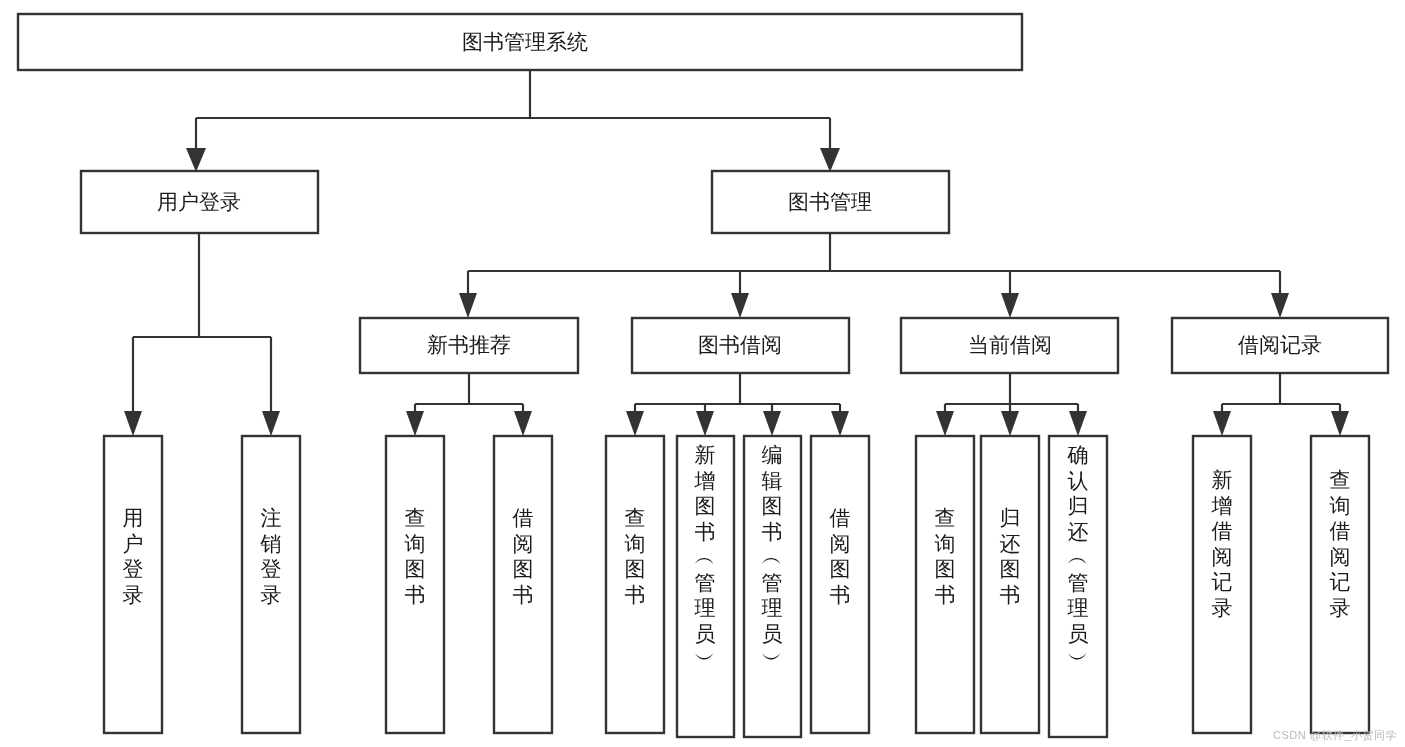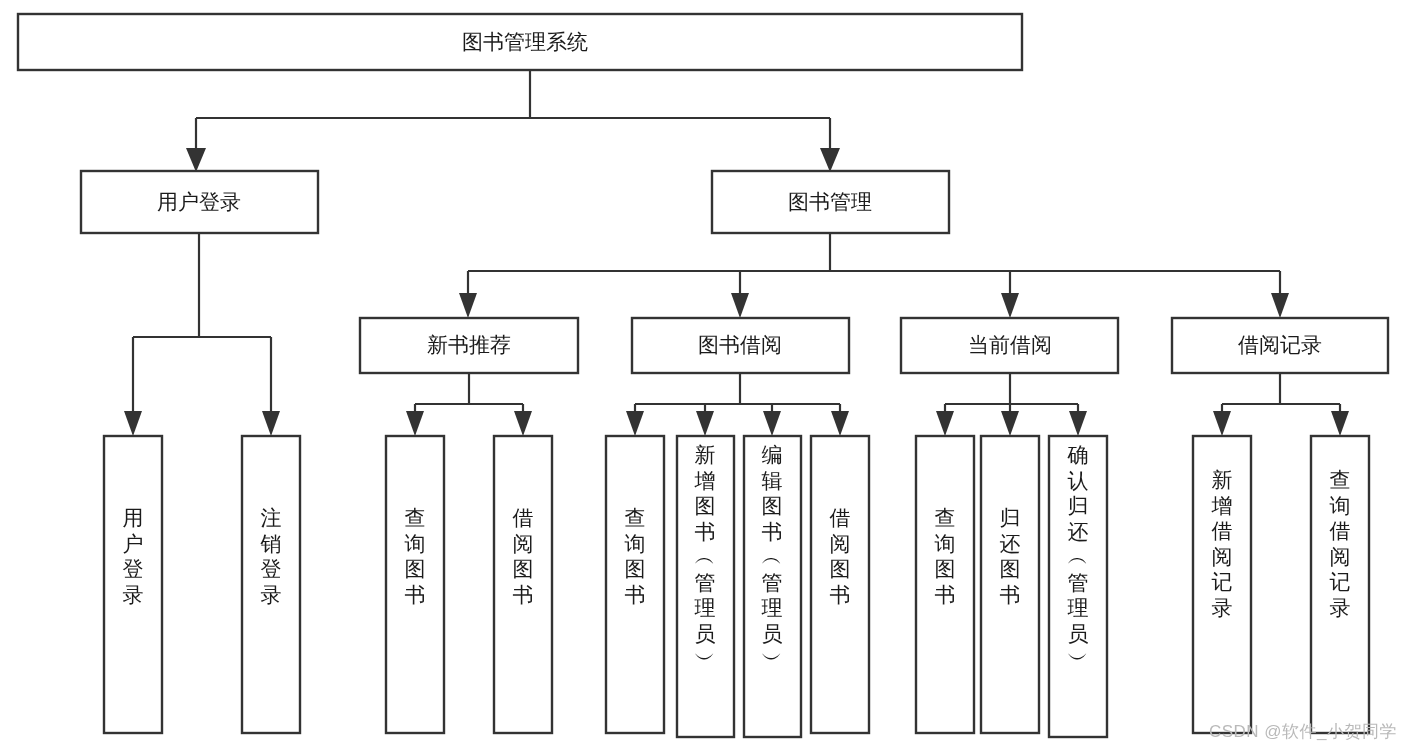--- a/index.html
+++ b/index.html
@@ -52,21 +52,21 @@
     font-family: "Liberation Sans", "DejaVu Sans", sans-serif;
     font-size: 21px;
     fill: #1b1b1b;
     text-anchor: middle;
   }
   .watermark {
     position: absolute;
     right: 8px;
     bottom: 4px;
     font-family: "Liberation Sans", "DejaVu Sans", sans-serif;
-    font-size: 17px;
+    font-size: 11px;
     color: #b9b9b9;
     white-space: nowrap;
     letter-spacing: 0.5px;
   }
 </style>
 </head>
 <body>
 
 <div id="diagram-root">
   <svg id="tree-svg" viewBox="0 0 1405 747">

